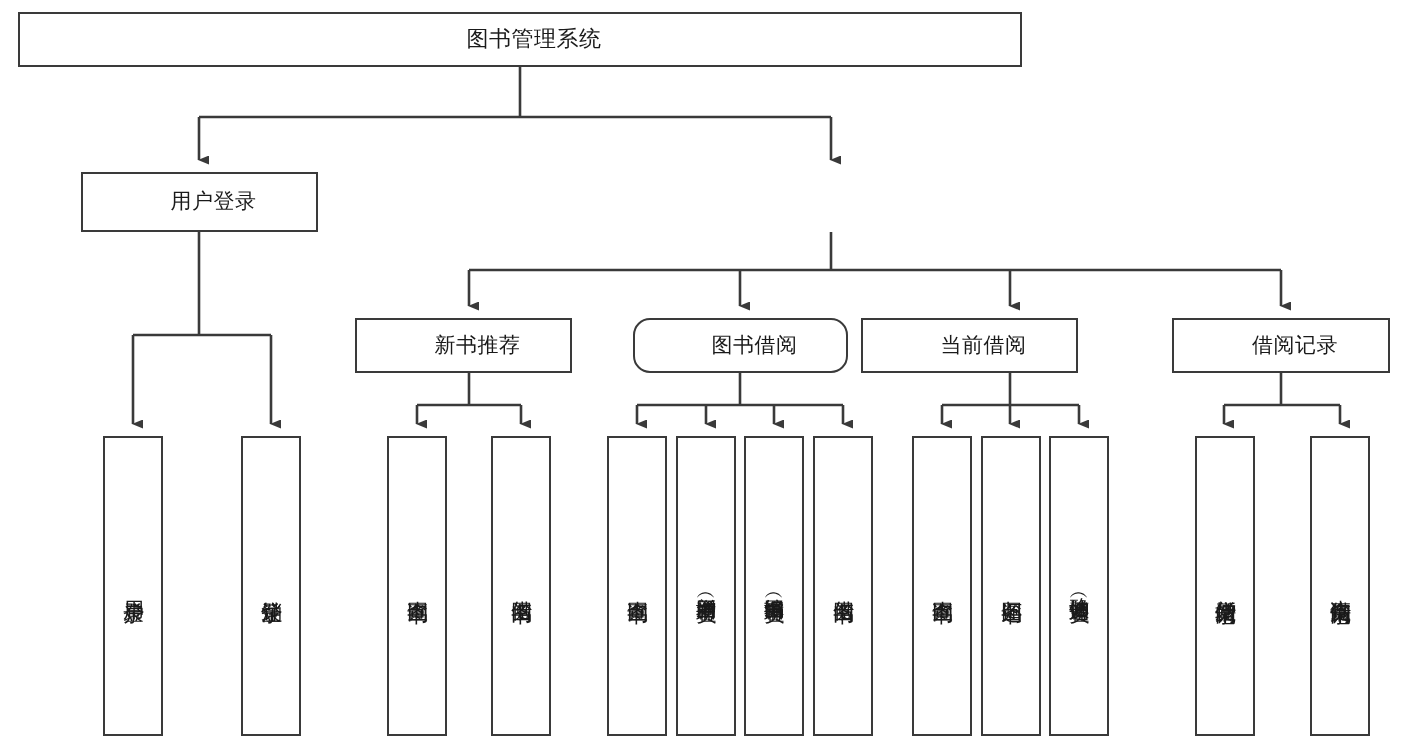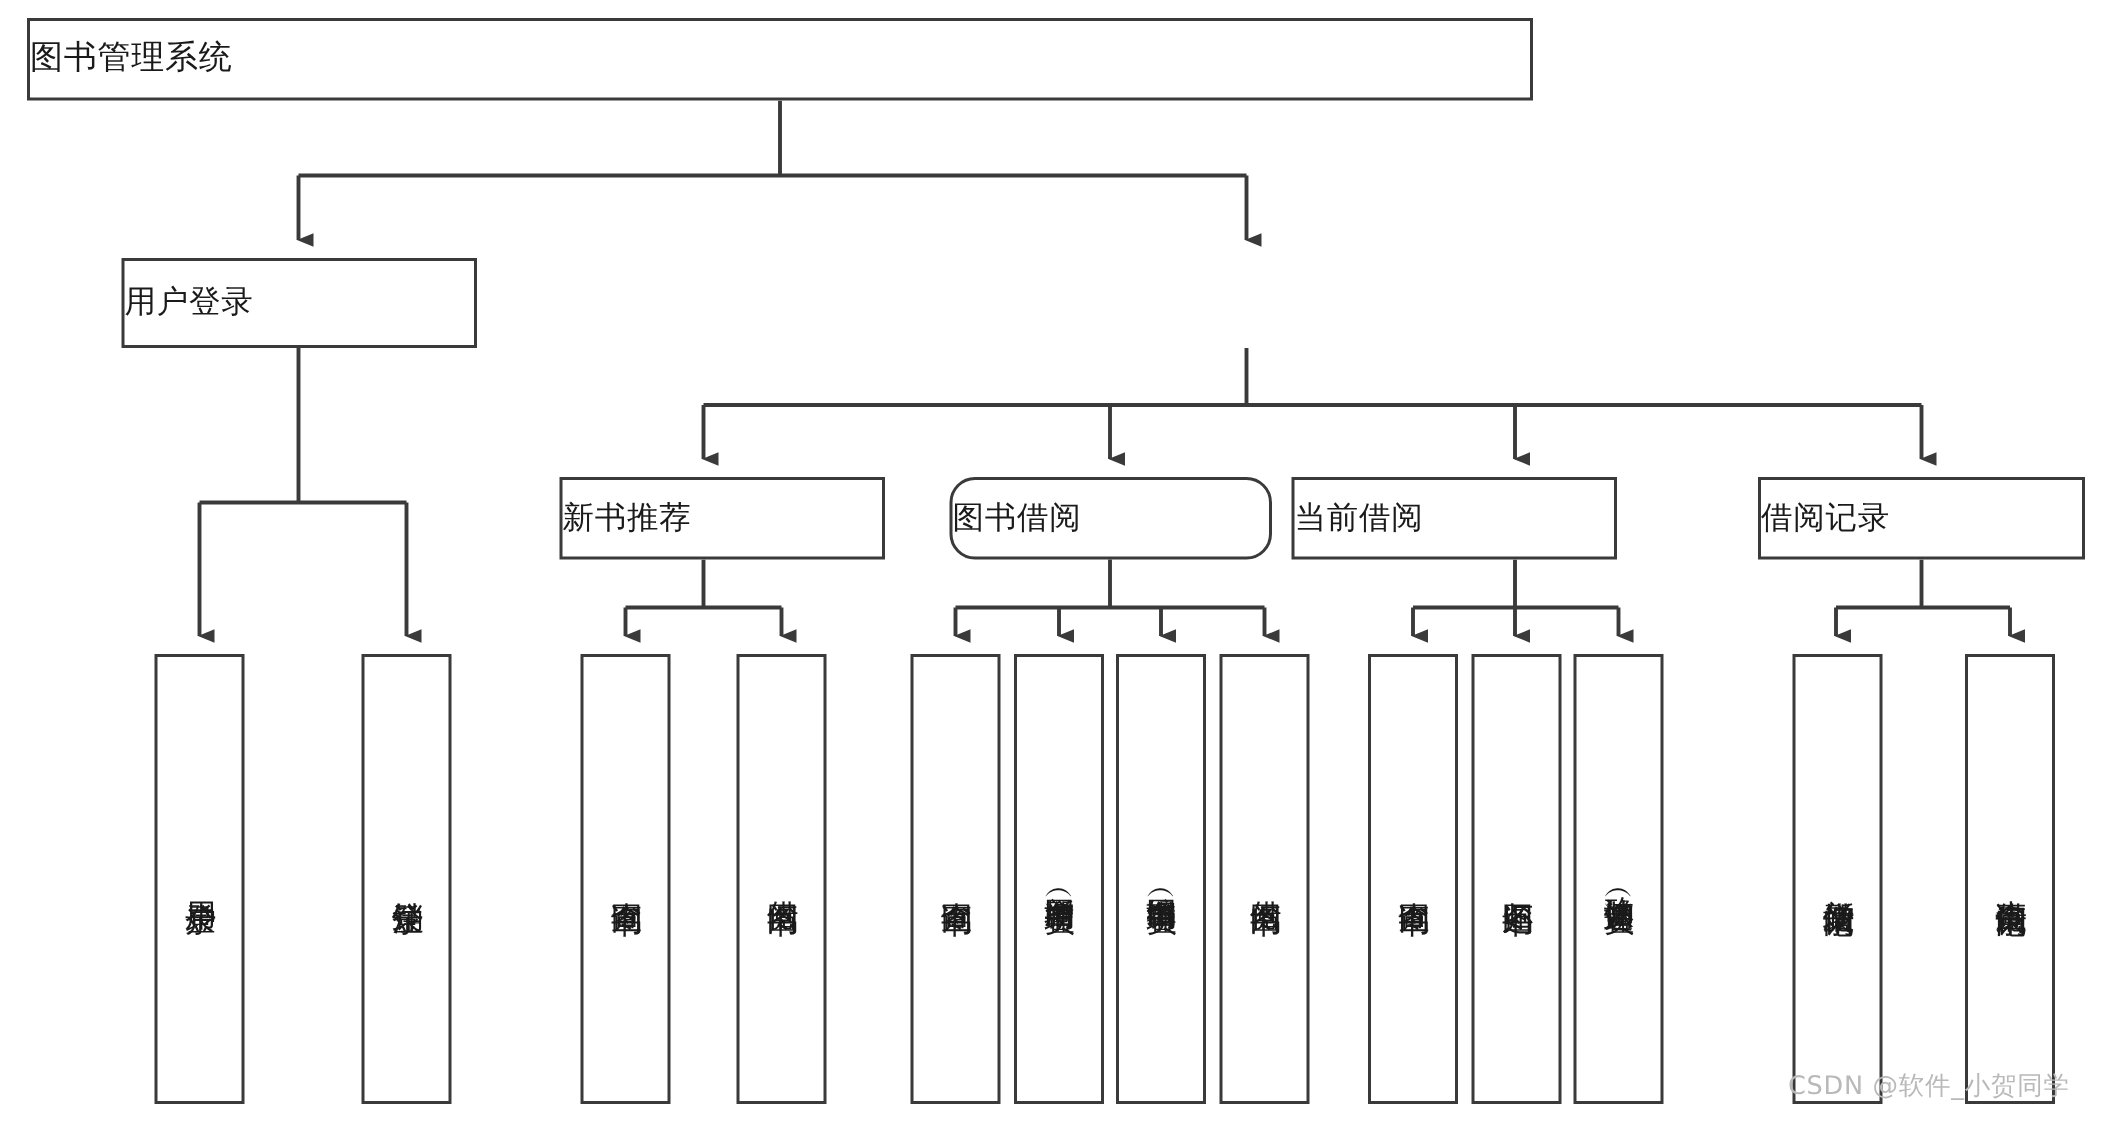--- a/index.html
+++ b/index.html
@@ -25,21 +25,23 @@
     height: 747px;
     pointer-events: none;
   }
   .node {
     position: absolute;
     box-sizing: border-box;
     border: 2px solid #3a3a3a;
     background: #ffffff;
     display: flex;
     align-items: center;
+    justify-content: center;
     color: #1a1a1a;
+    padding-left: 28px;
   }
   .node-h {
     font-size: 21px;
     line-height: 1.2;
     letter-spacing: 0.5px;
     white-space: nowrap;
   }
   .node-root {
     font-size: 22px;
   }
@@ -132,21 +134,21 @@
   </svg>
 
   <div class="node node-h node-root" style="left:18px; top:12px; width:1004px; height:55px;">
     <span>图书管理系统</span>
   </div>
 
   <div class="node node-h" style="left:81px; top:172px; width:237px; height:60px;">
     <span>用户登录</span>
   </div>
 
-  <div class="node node-h" style="left:373px; top:318px; width:217px; height:55px;">
+  <div class="node node-h" style="left:355px; top:318px; width:217px; height:55px;">
     <span>新书推荐</span>
   </div>
   <div class="node node-h" style="left:633px; top:318px; width:215px; height:55px;border-radius:17px;">
     <span>图书借阅</span>
   </div>
   <div class="node node-h" style="left:861px; top:318px; width:217px; height:55px;">
     <span>当前借阅</span>
   </div>
   <div class="node node-h" style="left:1172px; top:318px; width:218px; height:55px;">
     <span>借阅记录</span>
@@ -189,15 +191,14 @@
     <span class="vtext">确认归还（管理员）</span>
   </div>
 
   <div class="leaf" style="left:1195px; top:436px; width:60px; height:300px;">
     <span class="vtext">新增借阅记录</span>
   </div>
   <div class="leaf" style="left:1310px; top:436px; width:60px; height:300px;">
     <span class="vtext">查询借阅记录</span>
   </div>
 
-  <div class="watermark">CSDN @软件_小贺同学</div>
 
 </div>
 
 </body></html>

